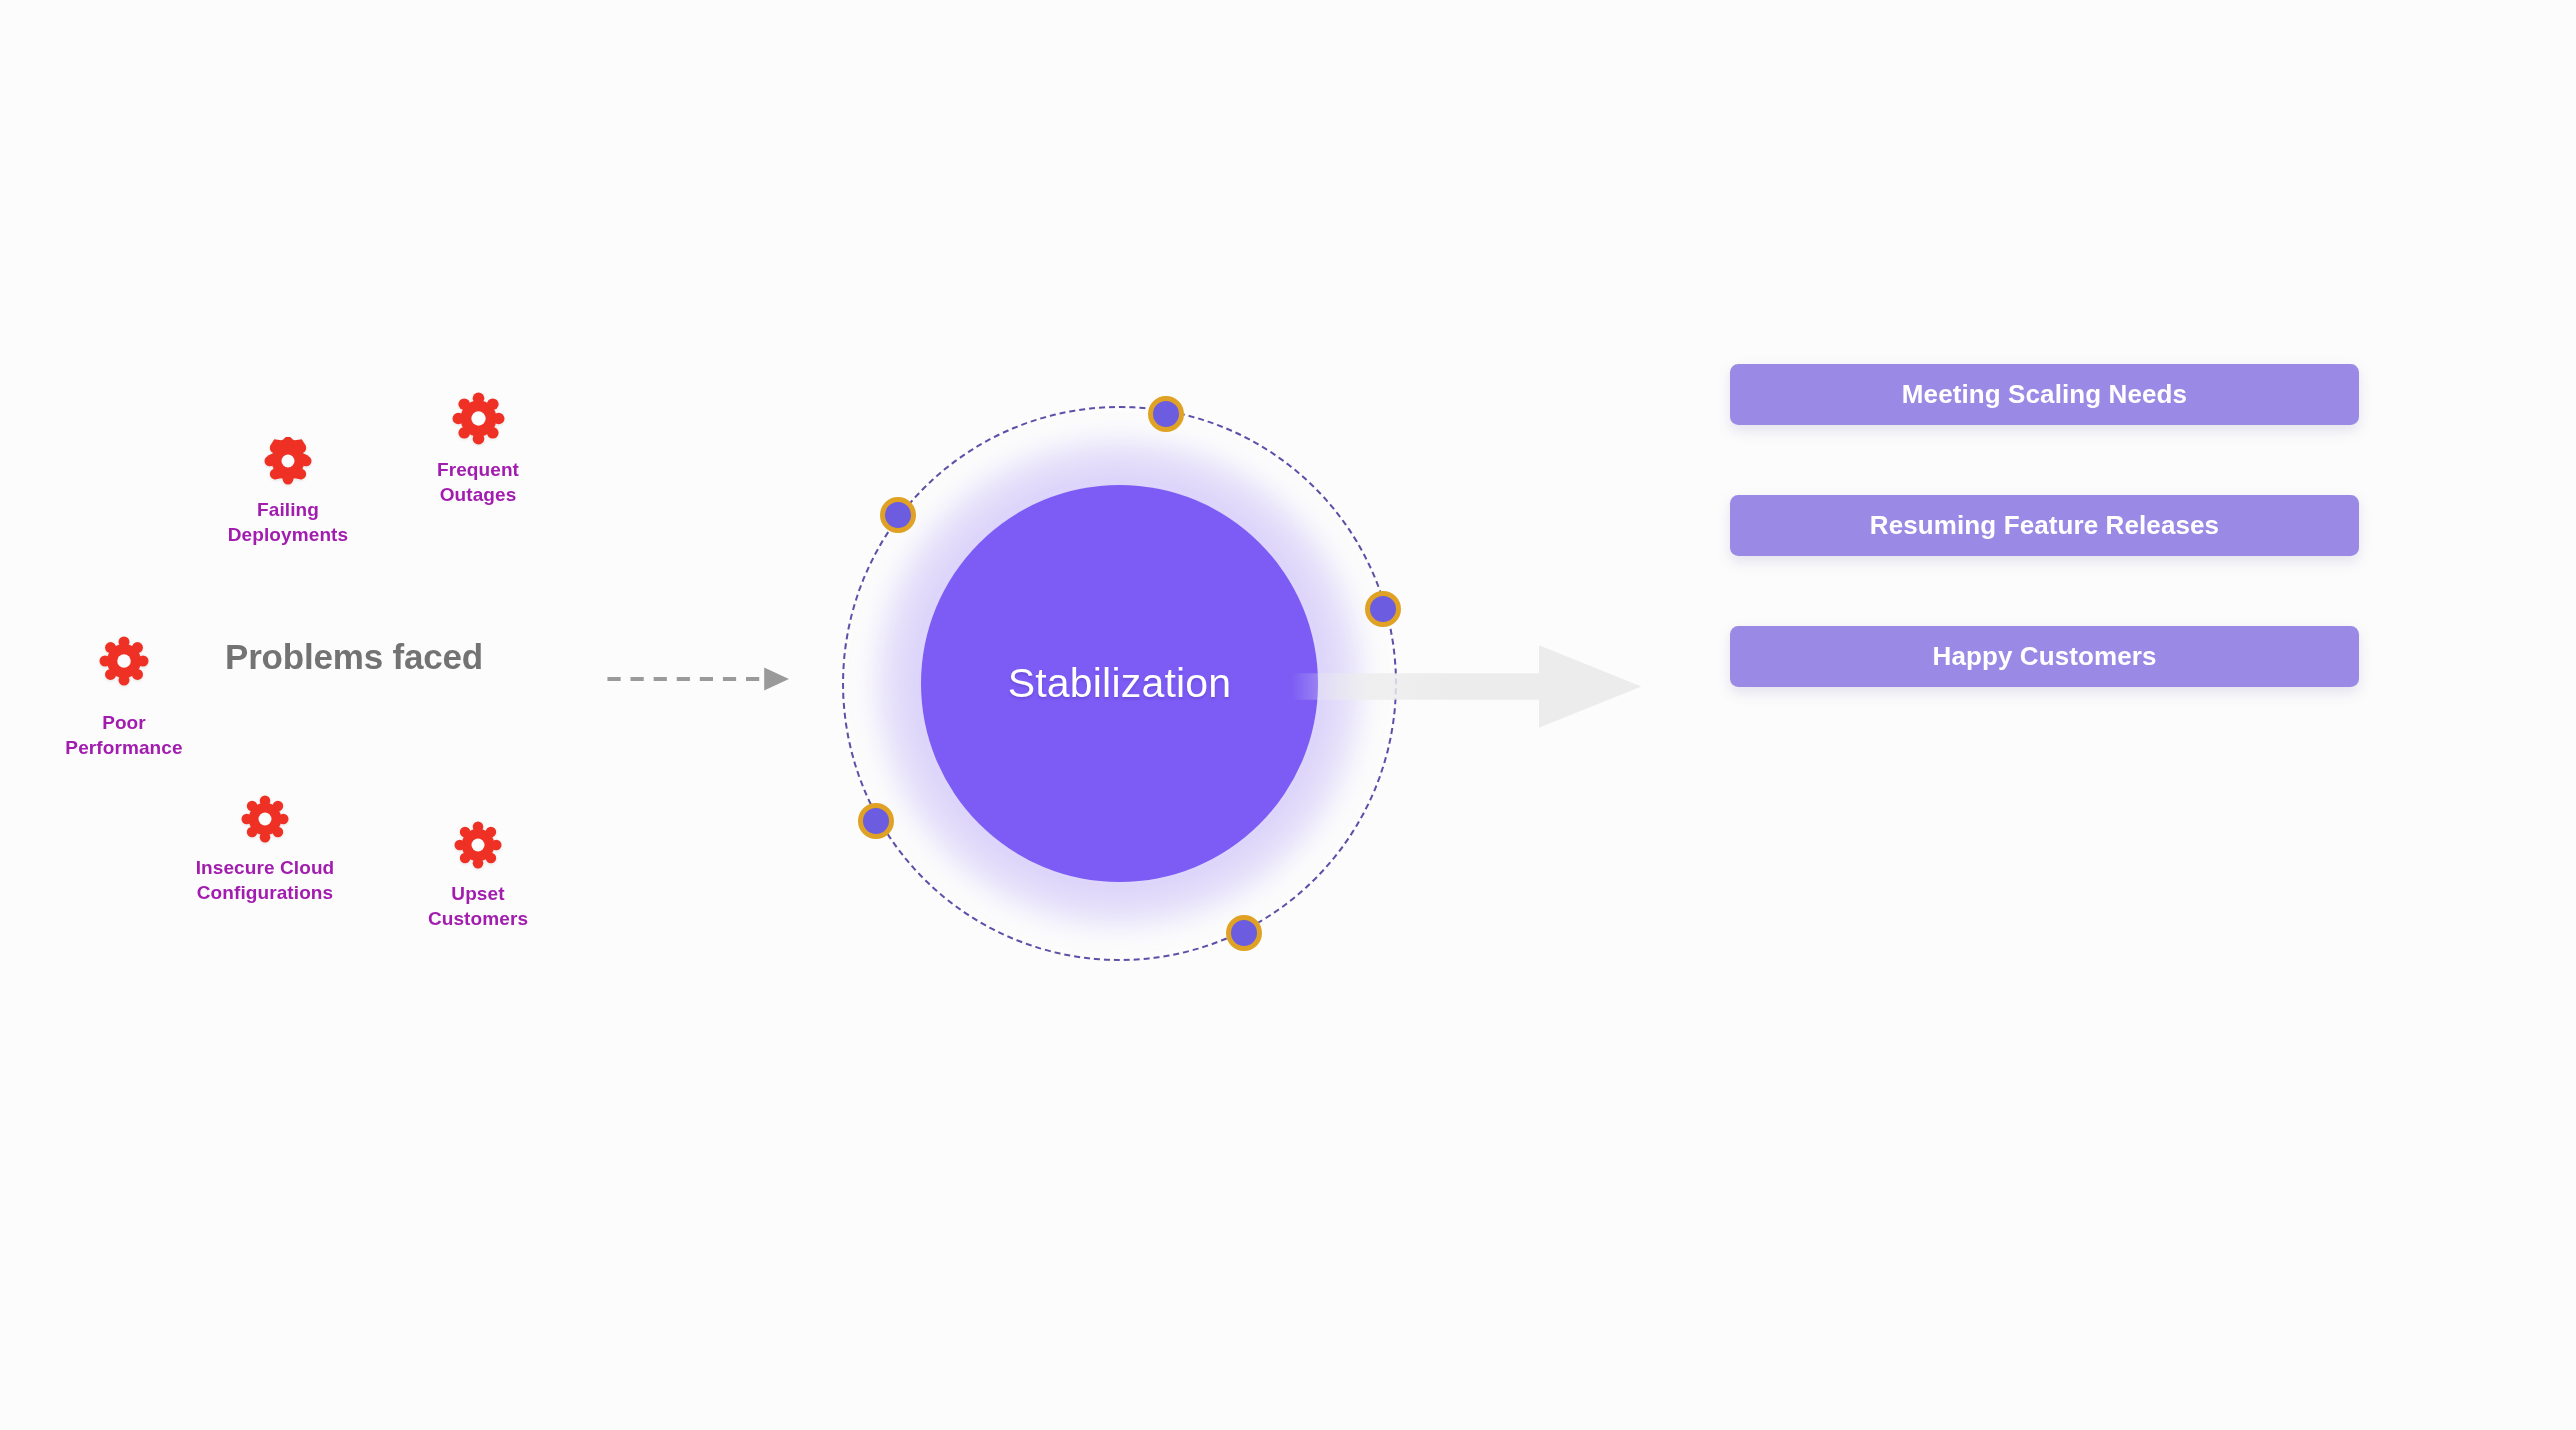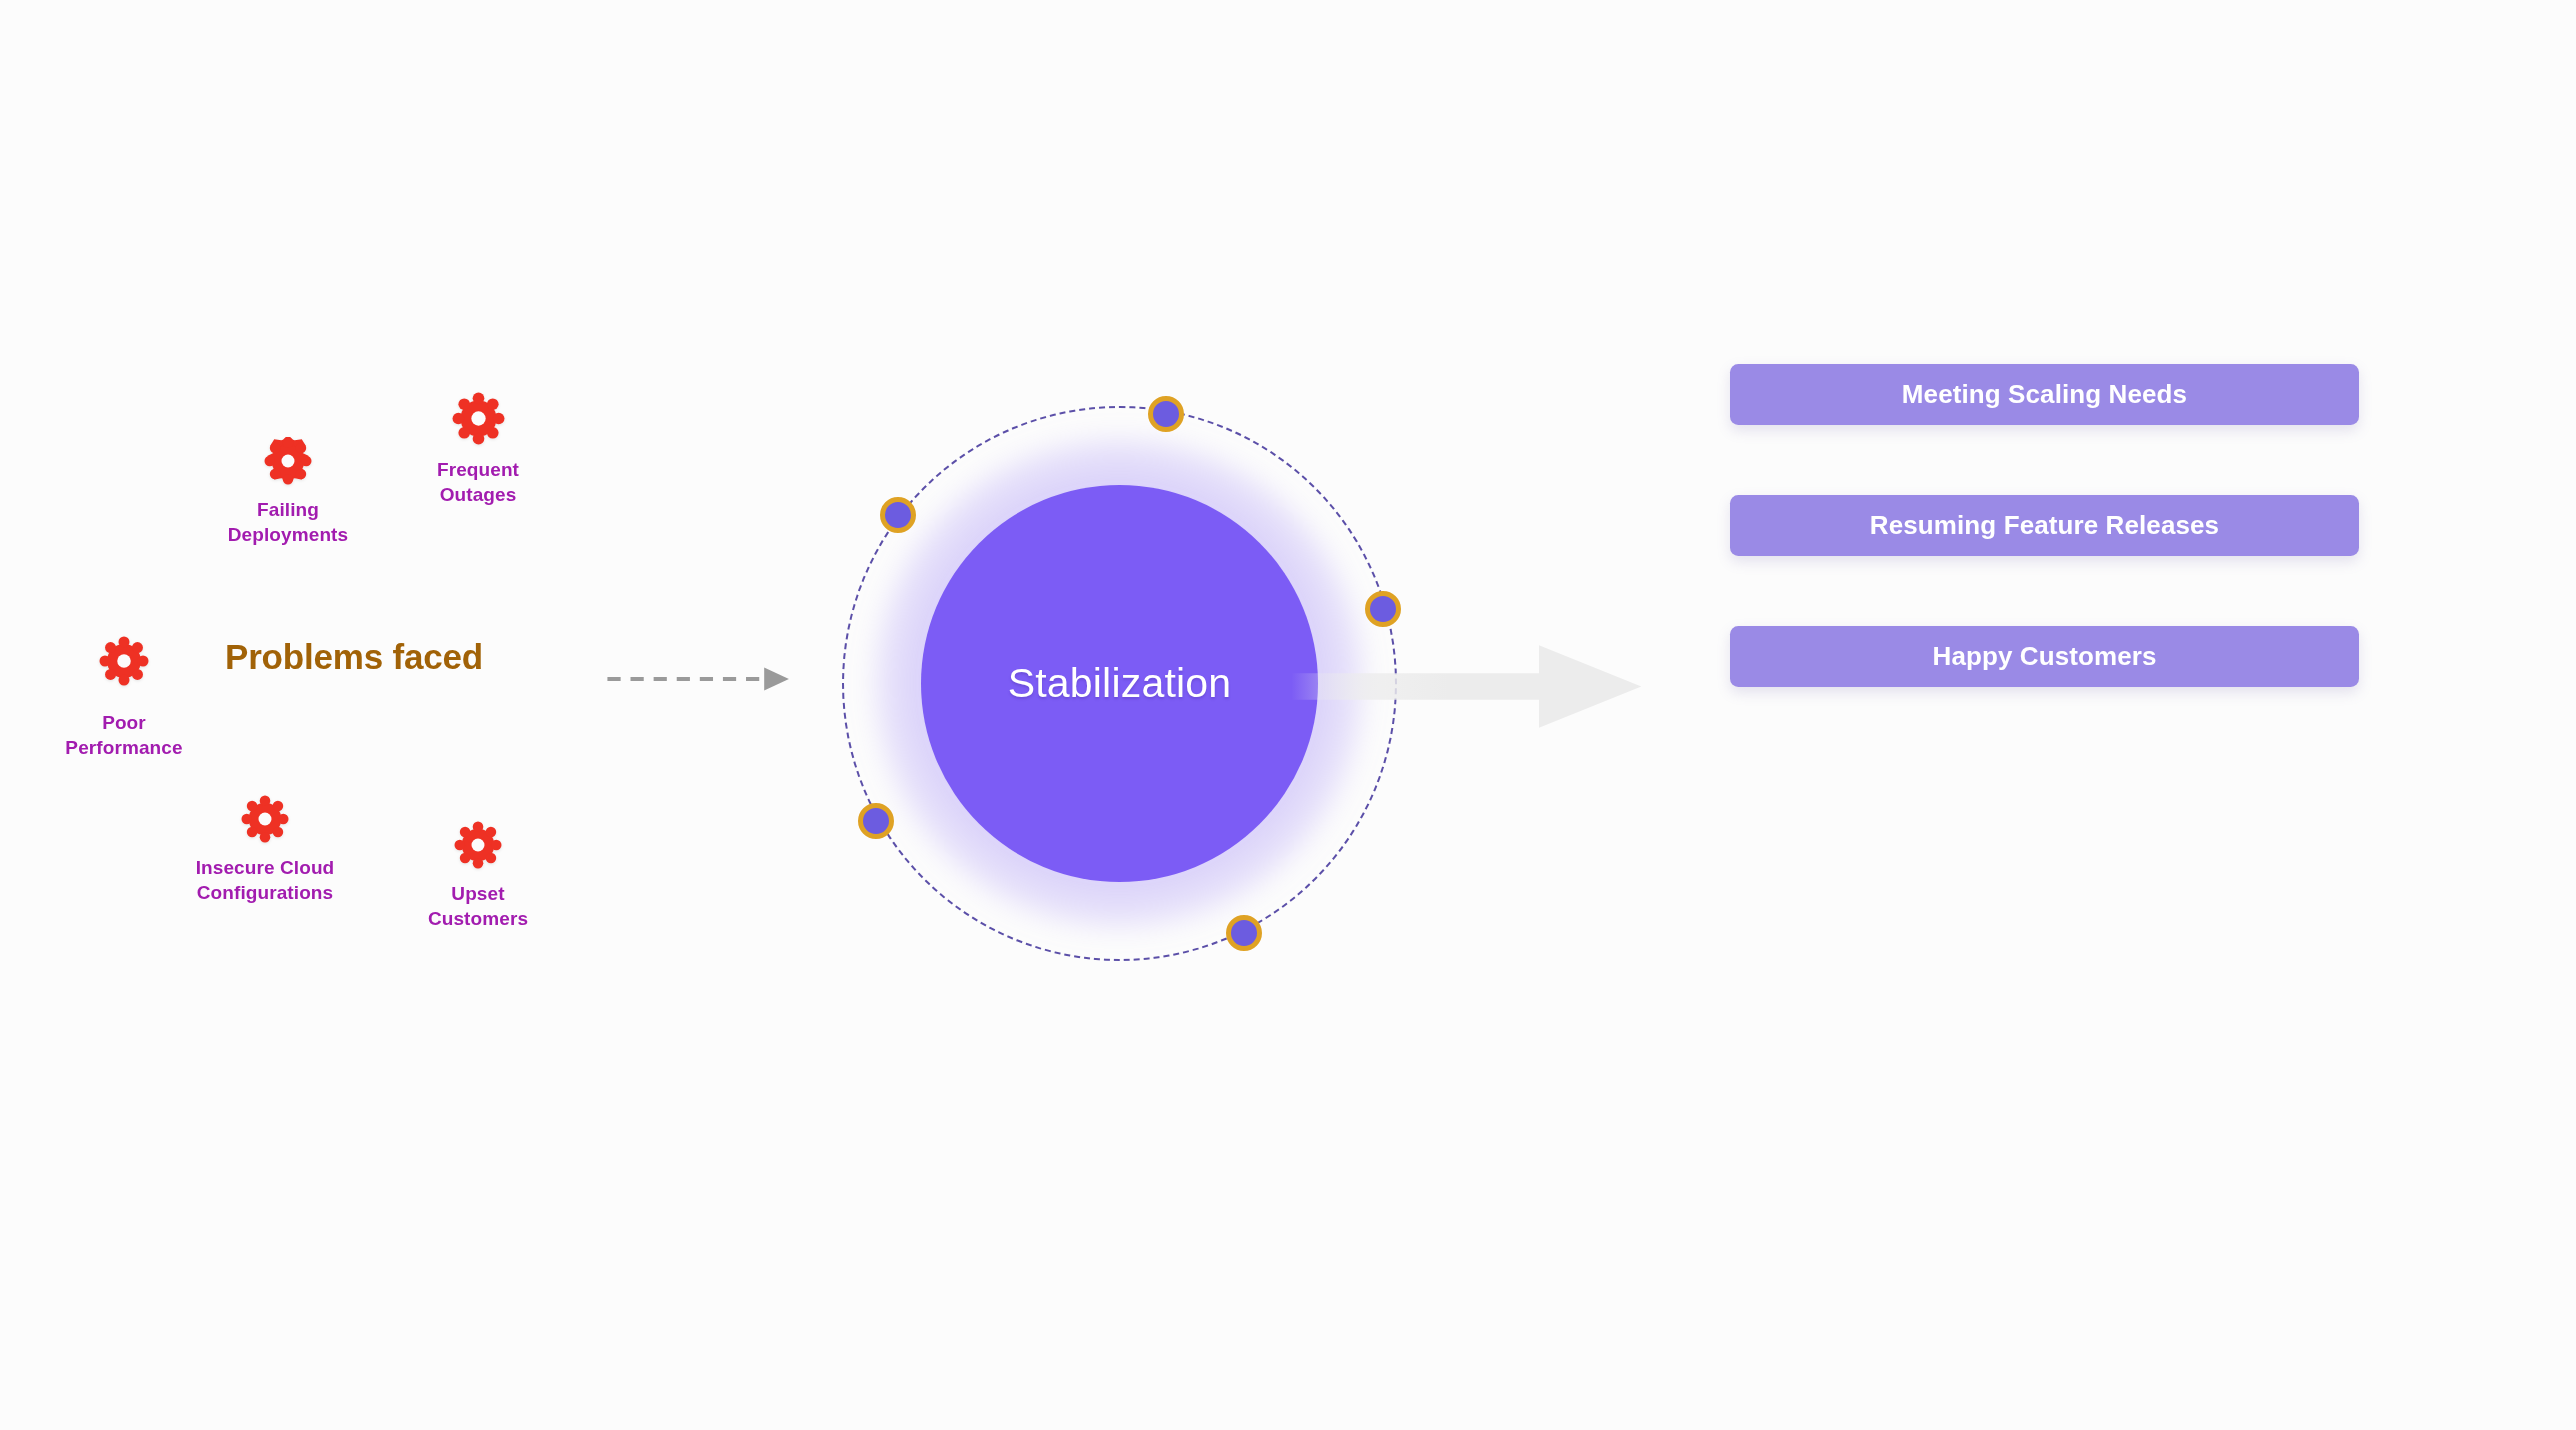--- a/index.html
+++ b/index.html
@@ -44,21 +44,21 @@
     white-space: pre-line;
   }
 
   #problems-title {
     position: absolute;
     left: 225px;
     top: 637px;
     font-size: 35px;
     font-weight: bold;
     letter-spacing: -0.2px;
-    color: #a16207;
+    color: #737373;
     white-space: nowrap;
   }
 
   
   #dashed-arrow {
     position: absolute;
     left: 604px;
     top: 646px;
     width: 190px;
     height: 66px;

